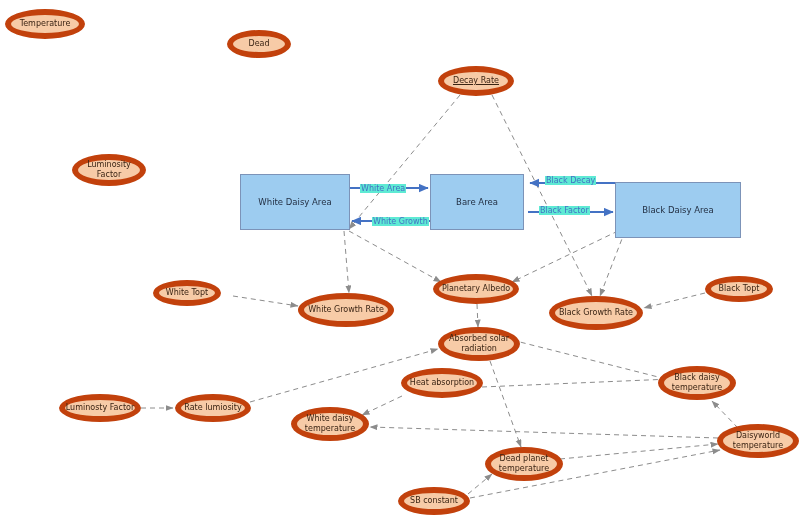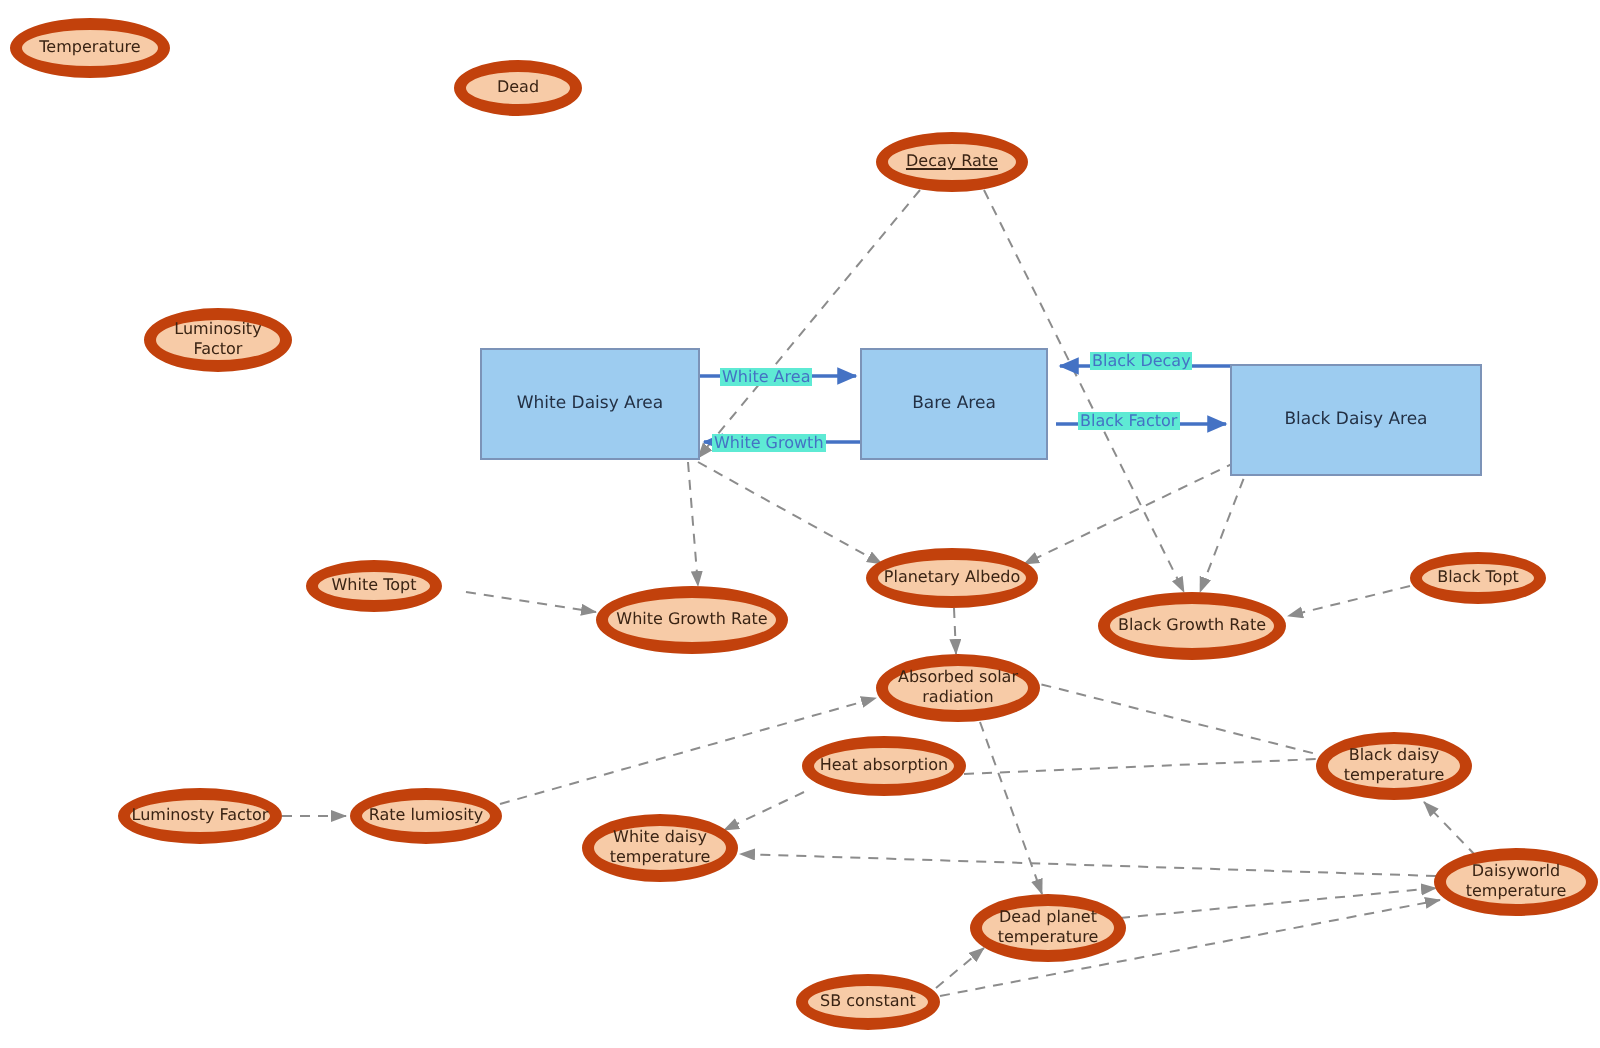--- a/index.html
+++ b/index.html
@@ -69,21 +69,21 @@
       </div>
       <div class="node rect" style="left: 430px; top: 174px; width: 94px; height: 56px;">
         <span>Bare Area</span>
       </div>
       <div class="node rect" style="left: 615px; top: 162px; width: 126px; height: 56px; margin-top: 20px;">
         <span>Black Daisy Area</span>
       </div>
     </div>
   <div id="flowlabels-layer">
       <div class="flowlabel" style="left: 360px; top: 184px;">White Area</div>
-      <div class="flowlabel" style="left: 356px; top: 217px;">White Growth</div>
+      <div class="flowlabel" style="left: 372px; top: 217px;">White Growth</div>
       <div class="flowlabel" style="left: 545px; top: 176px;">Black Decay</div>
       <div class="flowlabel" style="left: 539px; top: 206px;">Black Factor</div>
     </div>
   <div id="variables-layer">
       <div class="node ellipse" style="left: 5px; top: 9px; width: 80px; height: 30px;">
         <span>Temperature</span>
       </div>
       <div class="node ellipse" style="left: 227px; top: 30px; width: 64px; height: 28px;">
         <span>Dead</span>
       </div>

